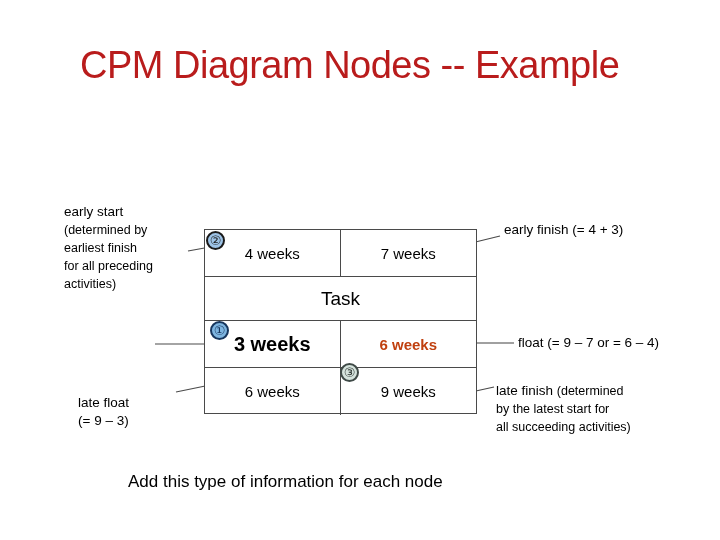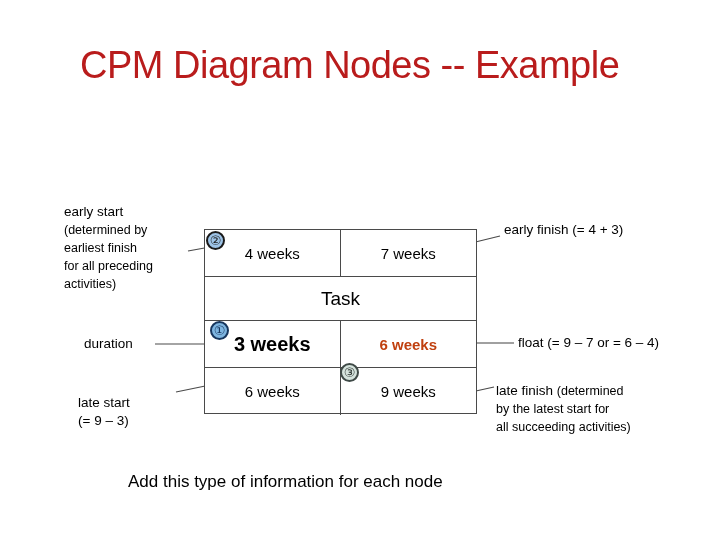--- a/index.html
+++ b/index.html
@@ -182,26 +182,23 @@
   <div class="badge badge-3">③</div>
 
   <div class="ann ann-early-start">
     <div>early start</div>
     <div class="small">(determined by</div>
     <div class="small">earliest finish</div>
     <div class="small">for all preceding</div>
     <div class="small">activities)</div>
   </div>
 
-  <div class="ann ann-duration">
-    <div>duration</div>
-  </div>
 
   <div class="ann ann-late-start">
-    <div>late start</div>
+    <div>late float</div>
     <div>(= 9 – 3)</div>
   </div>
 
   <div class="ann ann-early-finish">
     <div>early finish (= 4 + 3)</div>
   </div>
 
   <div class="ann ann-float">
     <div>float (= 9 – 7 or  = 6 – 4)</div>
   </div>

